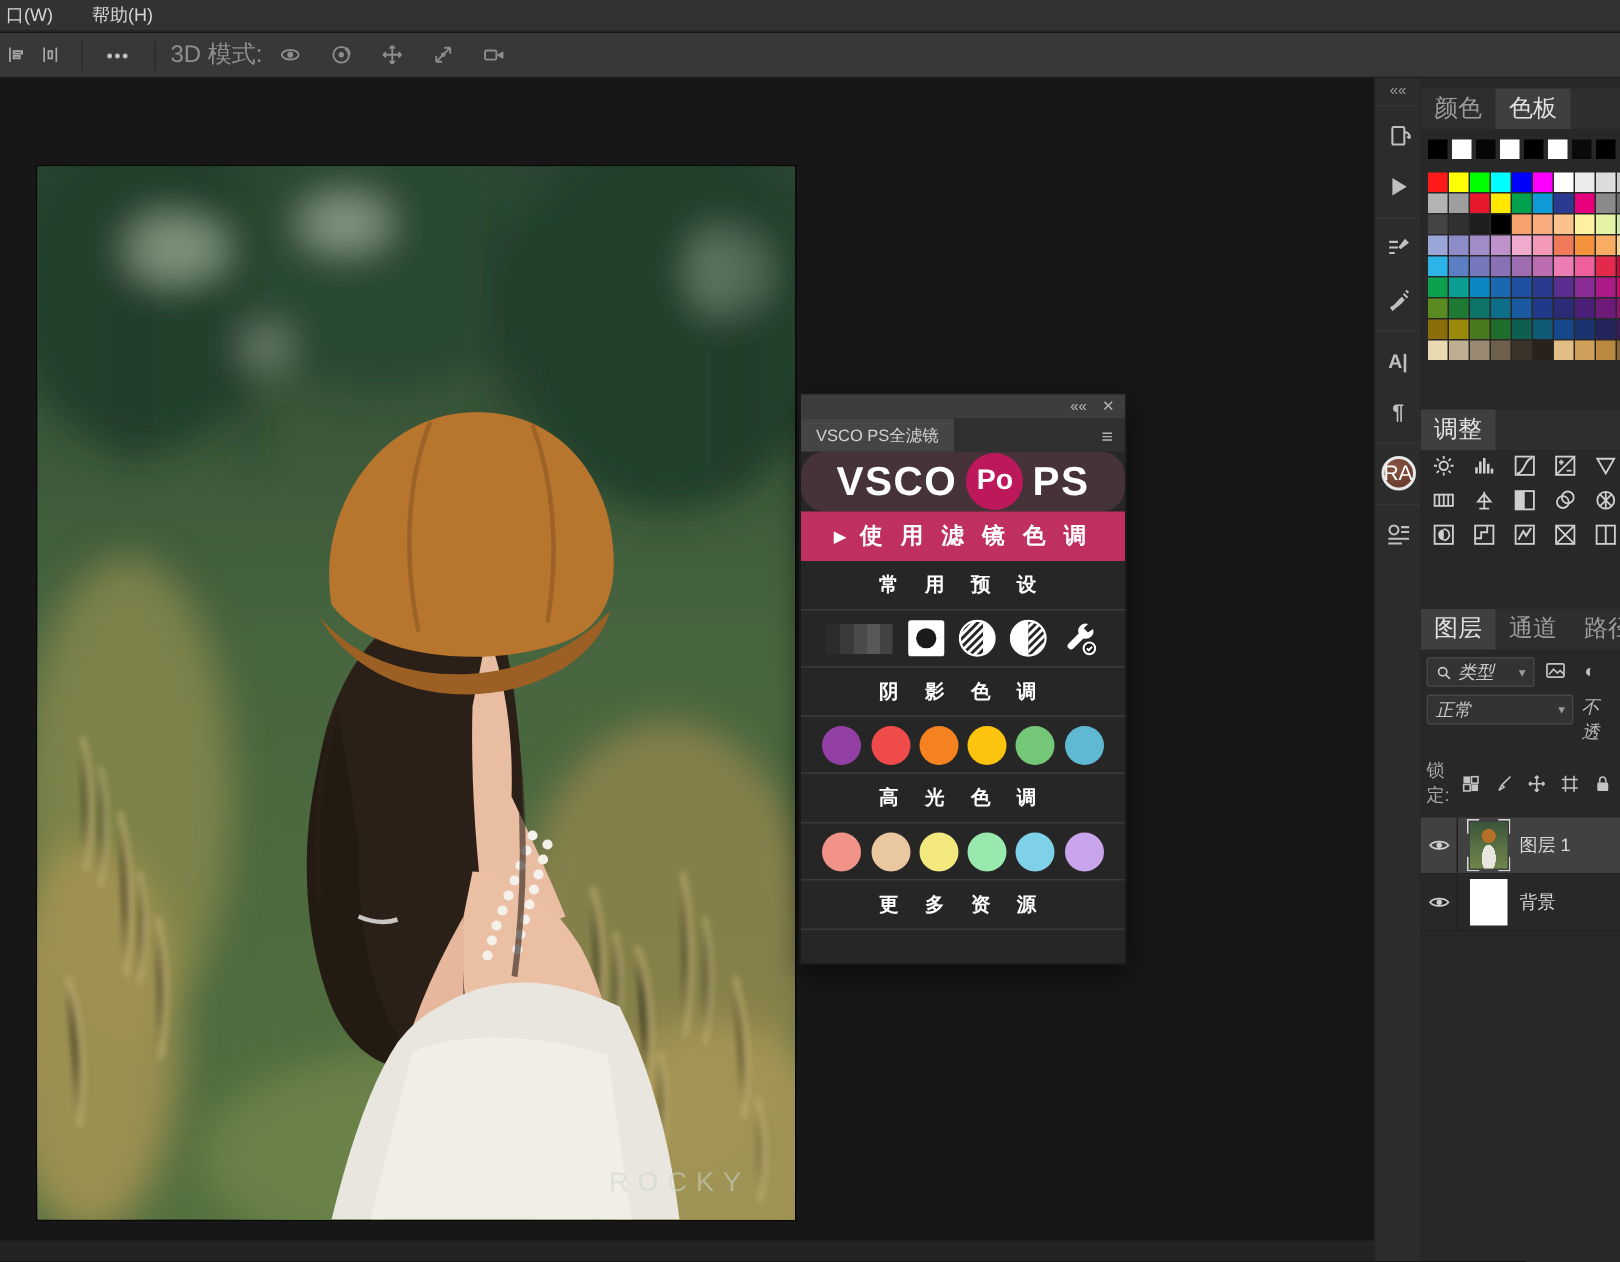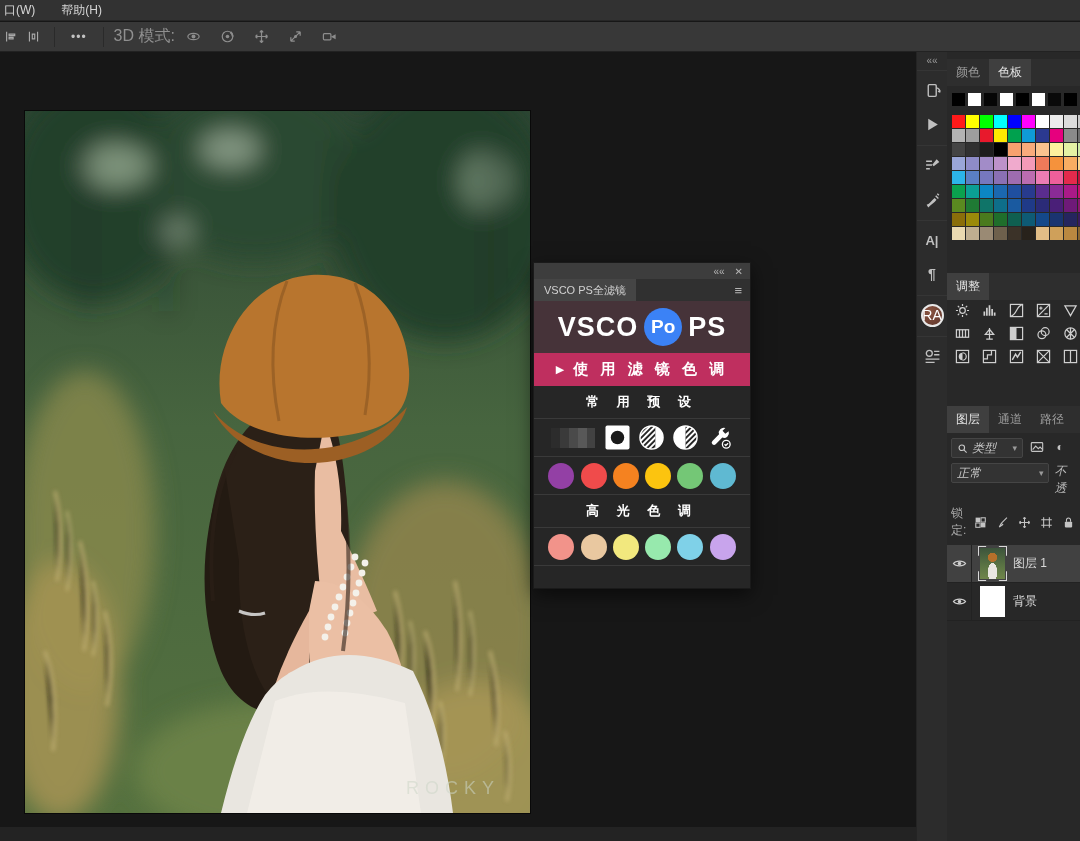--- a/index.html
+++ b/index.html
@@ -34,23 +34,23 @@
     color:#cdd6c8;opacity:.55;font-weight:300;}
 
   
   .vsco{position:absolute;left:533px;top:210px;width:218px;background:#262626;
     box-shadow:0 6px 18px rgba(0,0,0,.55);border:1px solid #1a1a1a;}
   .vsco-minibar{height:16px;background:#3d3d3d;display:flex;align-items:center;justify-content:flex-end;
     gap:10px;padding:0 7px;color:#b5b5b5;font-size:10px;}
   .vsco-tabrow{height:22px;background:#303030;display:flex;align-items:stretch;}
   .vsco-tab{background:#454545;color:#d2d2d2;font-size:11px;padding:0 10px;display:flex;align-items:center;}
   .vsco-menu{margin-left:auto;color:#b5b5b5;font-size:13px;padding:0 8px;display:flex;align-items:center;}
-  .vsco-logo{height:52px;background:#463339;display:flex;align-items:center;justify-content:center;gap:6px;}
+  .vsco-logo{height:40px;background:#463339;display:flex;align-items:center;justify-content:center;gap:6px;border-radius:16px;}
   .vsco-logo .word{color:#fff;font-weight:bold;font-size:27px;letter-spacing:1px;}
-  .vsco-badge{width:38px;height:38px;border-radius:50%;background:#3b82f6;color:#fff;font-weight:bold;
+  .vsco-badge{width:38px;height:38px;border-radius:50%;background:#be185d;color:#fff;font-weight:bold;
     font-size:19px;display:flex;align-items:center;justify-content:center;}
   .vsco-apply{height:33px;background:#bf2f5f;color:#fff;display:flex;align-items:center;justify-content:center;
     gap:9px;font-size:15px;font-weight:bold;letter-spacing:4px;cursor:pointer;border:none;width:100%;}
   .vsco-apply .tri{font-size:11px;letter-spacing:0;}
   .vsco-header{height:33px;display:flex;align-items:center;justify-content:center;color:#fff;
     font-size:13px;font-weight:bold;letter-spacing:7px;border-bottom:1px solid #3a3a3a;}
   .vsco-header:first-of-type{border-top:1px solid #3a3a3a;}
   .vsco-row{height:38px;display:flex;align-items:center;justify-content:space-evenly;
     border-bottom:1px solid #3a3a3a;padding:0 8px;}
   .tone-circle{width:26px;height:26px;border-radius:50%;}
@@ -66,21 +66,21 @@
   .dock-group{width:100%;display:flex;flex-direction:column;align-items:center;
     border-top:1px solid #353535;padding:7px 0;gap:10px;margin-top:2px;}
   .dock-icn{width:24px;height:24px;display:flex;align-items:center;justify-content:center;
     color:#c0c0c0;cursor:pointer;font-size:15px;}
   .ra-badge{width:23px;height:23px;border-radius:50%;background:radial-gradient(circle at 35% 30%,#8a5542,#5e3429);
     border:2px solid #e8e8e8;color:#fff;font-size:14px;font-weight:normal;display:flex;align-items:center;justify-content:center;}
 
   
   .panels{width:133px;background:#282828;display:flex;flex-direction:column;overflow:hidden;}
   .tabbar{height:27px;background:#2e2e2e;display:flex;align-items:stretch;flex-shrink:0;}
-  .tab{padding:0 9px;font-size:12px;color:#9c9c9c;display:flex;align-items:center;cursor:pointer;white-space:nowrap;}
+  .tab{padding:0 9px;font-size:16px;color:#9c9c9c;display:flex;align-items:center;cursor:pointer;white-space:nowrap;}
   .tab.active{background:#3f3f3f;color:#e2e2e2;}
 
   .swatch-wrap{padding:7px 0 6px 5px;}
   .swatch-bigrow{display:flex;gap:3px;margin-bottom:9px;}
   .swatch-bigrow .sw{width:13px;height:13px;flex-shrink:0;}
   .swatch-row{display:flex;gap:1px;margin-bottom:1px;}
   .swatch-row .sw{width:13px;height:13px;flex-shrink:0;cursor:pointer;}
 
   .adj-spacer{height:26px;flex-shrink:0;}
   .adj-add{font-size:12px;color:#b9b9b9;padding:7px 0 4px 6px;}
@@ -337,37 +337,39 @@
               </svg>
             </span>
             <span class="preset-icn">
               <svg viewBox="0 0 26 26" width="25" height="25">
                 <path d="M21.5 6.5a5.2 5.2 0 0 1-6.6 6.6L8 20a2.4 2.4 0 0 1-3.4-3.4l6.9-6.9a5.2 5.2 0 0 1 6.6-6.6l-3 3 2.9 2.9z" fill="#fff"></path>
                 <circle cx="19" cy="20" r="4" fill="#1a1a1a" stroke="#fff" stroke-width="1.4"></circle>
                 <path d="M17.2 20l1.3 1.3 2.4-2.4" stroke="#fff" stroke-width="1.4" fill="none"></path>
               </svg>
             </span>
           </div>
+        <div class="vsco-header">阴 影 色 调</div>
         <div class="vsco-row" id="shadow-row">
             <span class="tone-circle" style="background: rgb(147, 64, 165);"></span>
             <span class="tone-circle" style="background: rgb(240, 75, 75);"></span>
             <span class="tone-circle" style="background: rgb(245, 130, 32);"></span>
             <span class="tone-circle" style="background: rgb(252, 196, 15);"></span>
             <span class="tone-circle" style="background: rgb(116, 199, 118);"></span>
             <span class="tone-circle" style="background: rgb(95, 185, 210);"></span>
           </div>
         <div class="vsco-header">高 光 色 调</div>
         <div class="vsco-row" id="highlight-row">
             <span class="tone-circle" style="background: rgb(242, 147, 138);"></span>
             <span class="tone-circle" style="background: rgb(233, 200, 160);"></span>
             <span class="tone-circle" style="background: rgb(242, 232, 126);"></span>
             <span class="tone-circle" style="background: rgb(151, 233, 173);"></span>
             <span class="tone-circle" style="background: rgb(127, 209, 232);"></span>
             <span class="tone-circle" style="background: rgb(200, 164, 236);"></span>
           </div>
+        <div class="vsco-header">更 多 资 源</div>
         <div class="vsco-footer"></div>
       </div>
 
       <div class="canvas-bottom"></div>
     </div>
 
     <div class="dock">
       <span class="dock-collapse">««</span>
       <div id="dock-groups" style="width:100%">
           <div class="dock-group">

